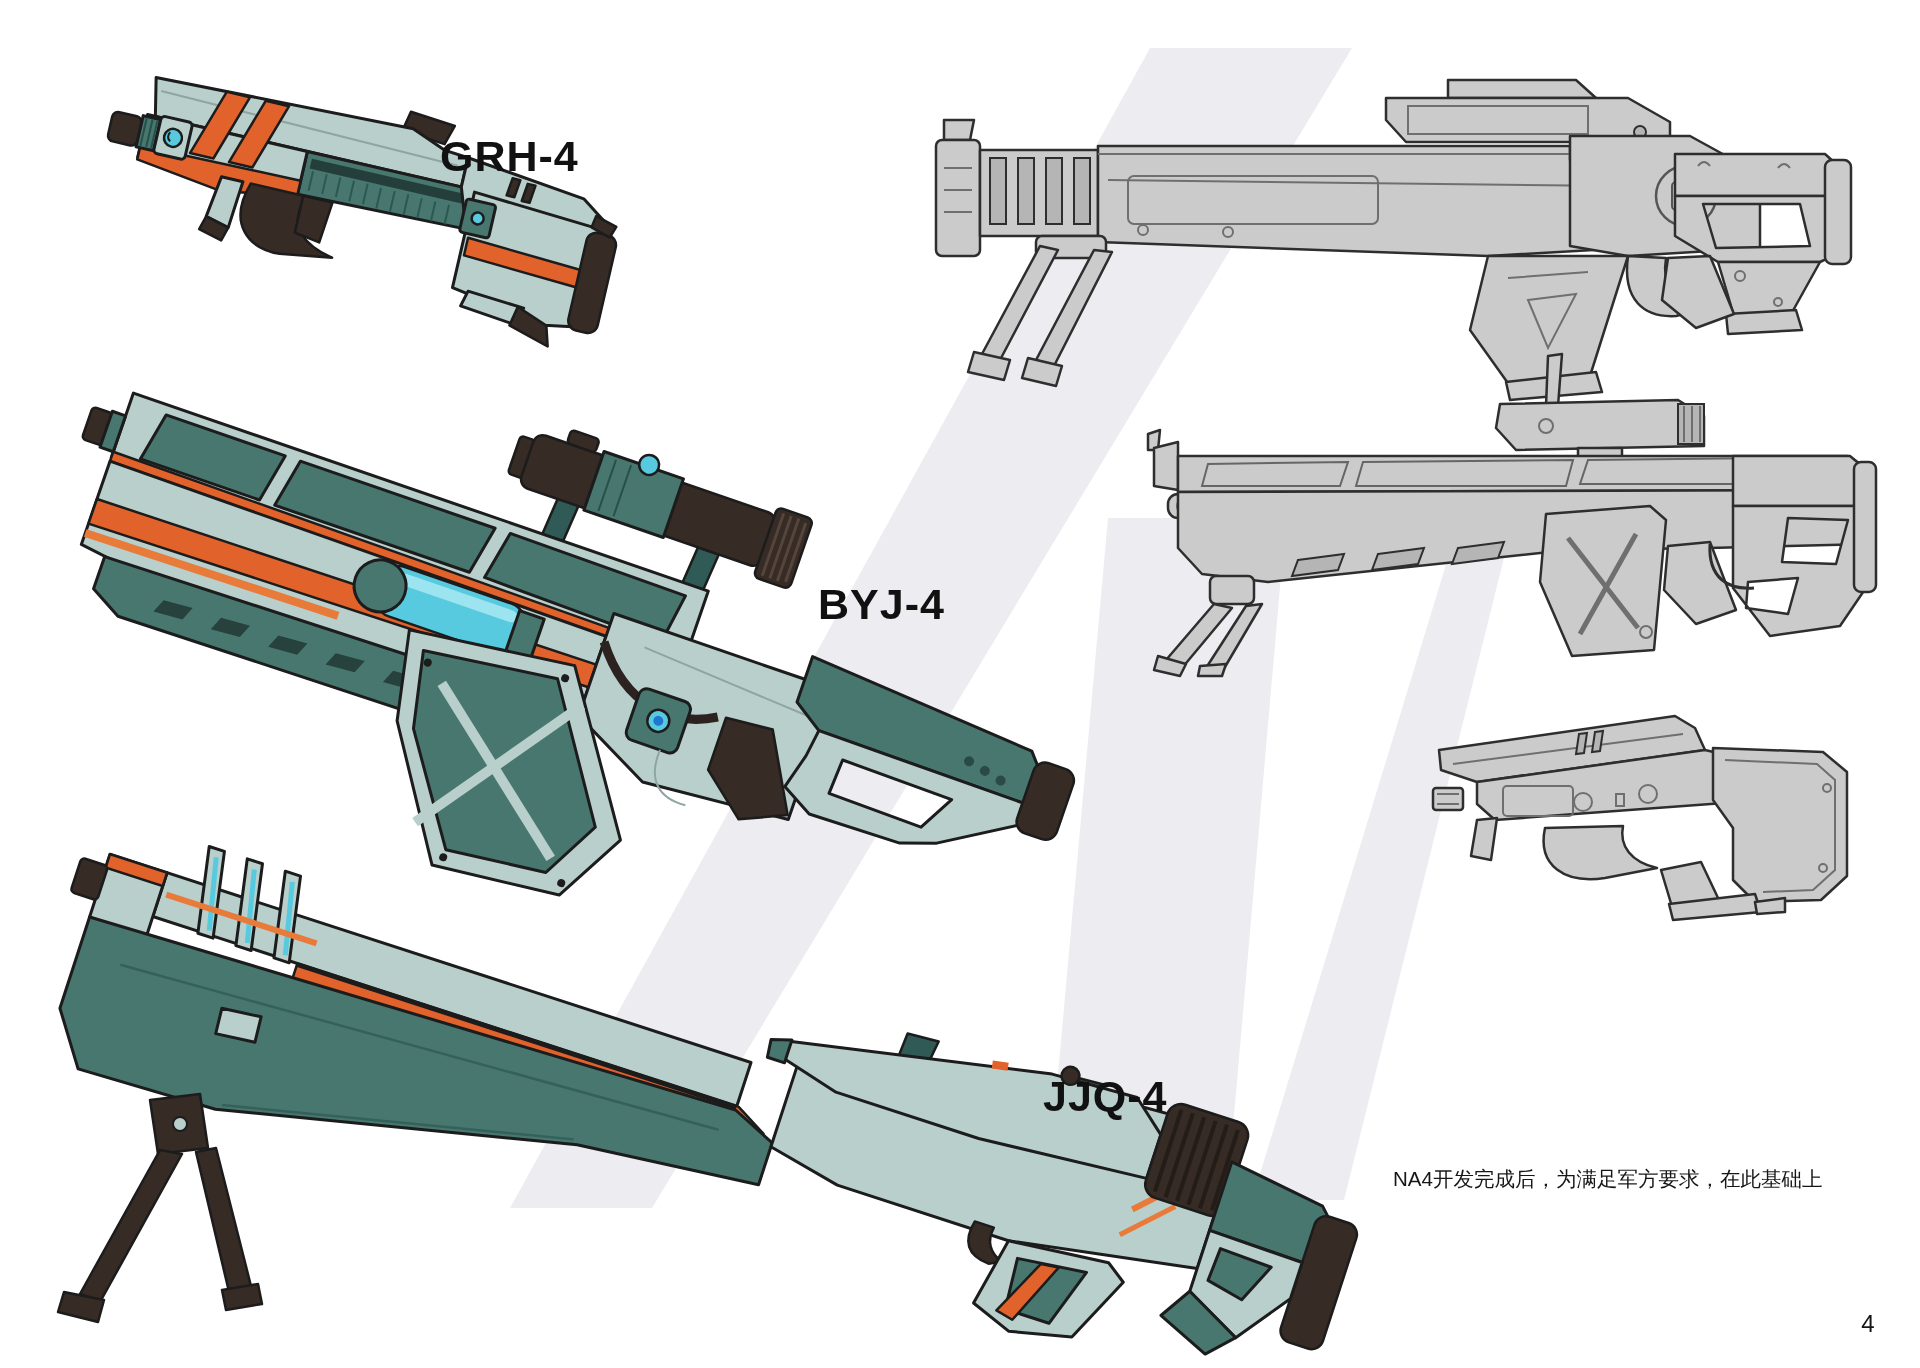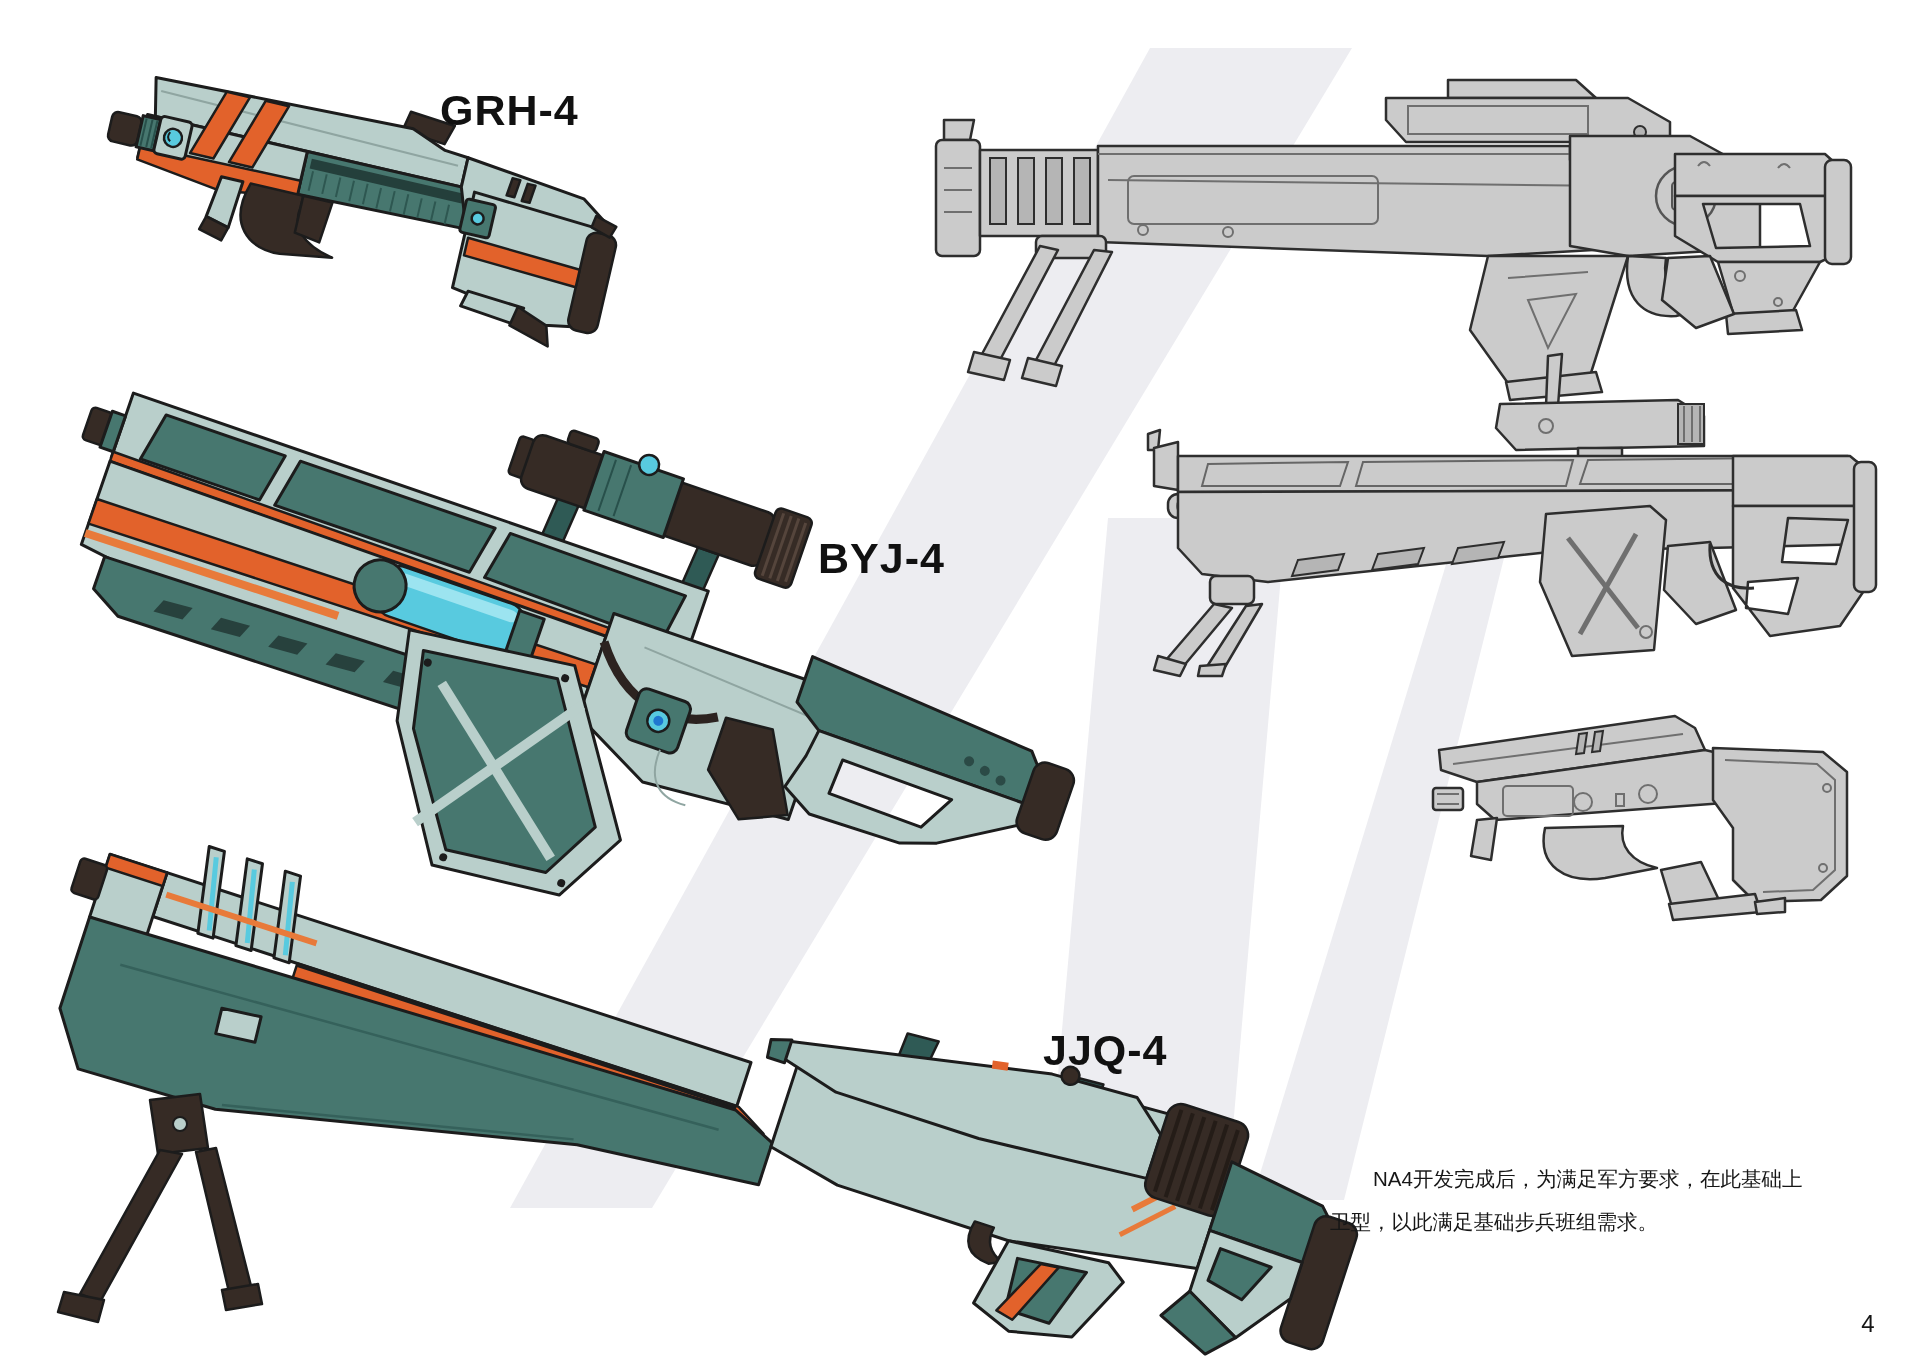--- a/index.html
+++ b/index.html
@@ -5,28 +5,28 @@
   html,body{margin:0;padding:0;}
   body{
     width:1920px;height:1368px;position:relative;overflow:hidden;
     background:#ffffff;
     font-family:"Liberation Sans","DejaVu Sans",sans-serif;
   }
   .abs{position:absolute;}
   svg{display:block;overflow:visible;}
   .weapon-label{
     position:absolute;color:#111111;font-weight:600;font-size:43px;
-    letter-spacing:1px;white-space:nowrap;
+    letter-spacing:1px;white-space:nowrap;margin-top:46px;
   }
   .desc-block{
     position:absolute;left:1330px;top:1158px;width:470px;
     color:#161616;font-size:20.5px;line-height:42.5px;
     font-family:"Liberation Sans","DejaVu Sans",sans-serif;
   }
-  .desc-line{white-space:nowrap;}
+  .desc-line{white-space:nowrap;margin-left:20px;}
   .desc-line.indent{text-indent:2.1em;}
   .page-num{
     position:absolute;left:1848px;top:1310px;width:40px;text-align:center;
     color:#161616;font-size:24px;
   }
   
   .la{fill:#cbcbcb;stroke:#2e2e2e;stroke-width:2.5;stroke-linejoin:round;}
   .la-line{fill:none;stroke:#6f6f6f;stroke-width:2;}
   .la-dark{fill:#b5b5b5;stroke:#2e2e2e;stroke-width:2;}
   
@@ -386,16 +386,15 @@
 </svg>
 
 <div class="weapon-label" style="left:440px;top:86px;">GRH-4</div>
 
 <div class="weapon-label" style="left:818px;top:534px;text-align:center;">BYJ-4</div>
 
 <div class="weapon-label" style="left:1043px;top:1026px;text-align:right;">JJQ-4</div>
 
 <div class="desc-block">
   <div class="desc-line indent">NA4开发完成后，为满足军方要求，在此基础上</div>
-  <div class="desc-line">卫型，以此满足基础步兵班组需求。</div>
 </div>
 
 <div class="page-num">4</div>
 
 </body></html>

